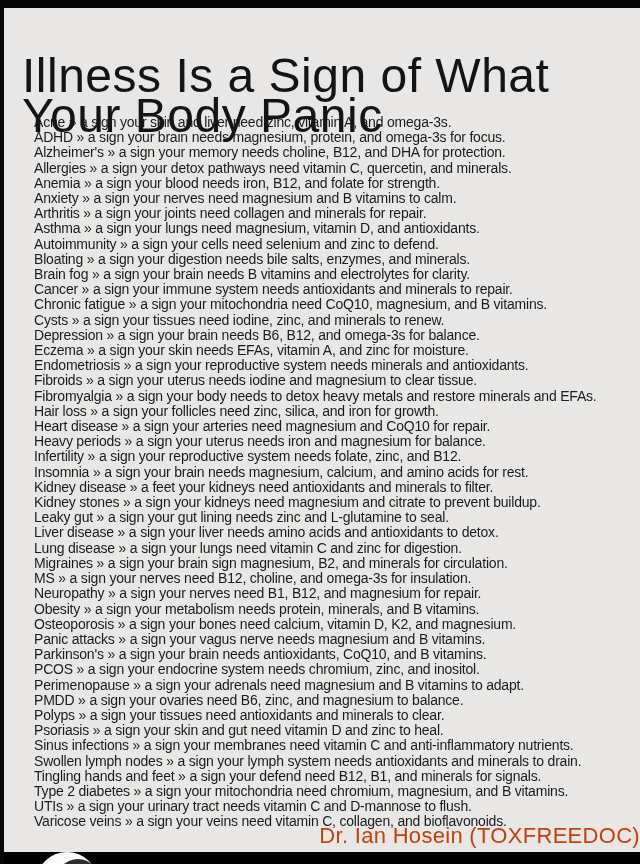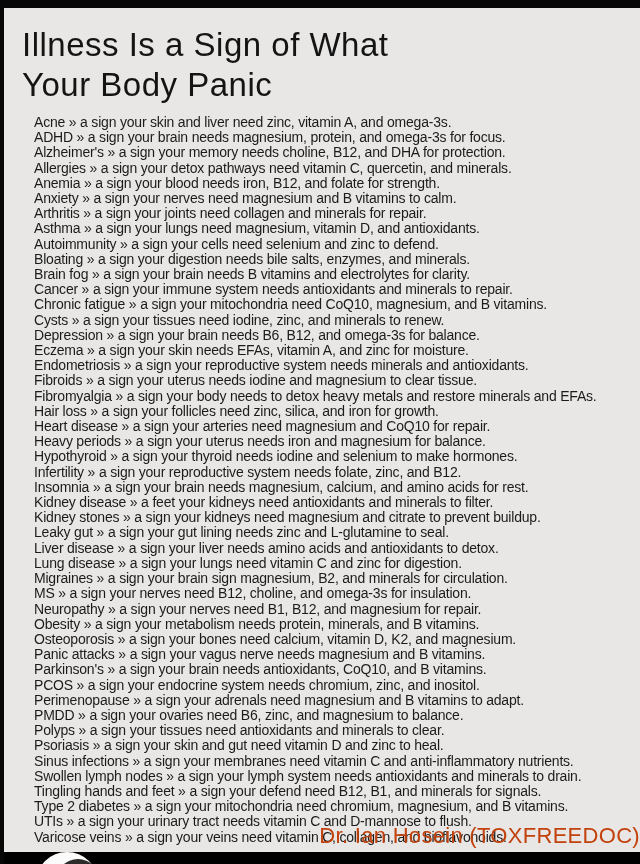--- a/index.html
+++ b/index.html
@@ -25,22 +25,22 @@
   .left-frame {
     position: absolute;
     top: 0; left: 0;
     width: 4px; height: 100%;
     background: #070707;
     z-index: 3;
   }
   .title {
     position: absolute;
     left: 22px;
-    top: 3px;
-    font-size: 33px;
+    top: 24px;
+    font-size: 48px;
     line-height: 40px;
     font-weight: 400;
     letter-spacing: 0.5px;
     color: #141414;
     font-stretch: normal;
   }
   .title span { display: block; }
   .conditions {
     position: absolute;
     left: 22px;
@@ -121,21 +121,20 @@
     <li>Chronic fatigue » a sign your mitochondria need CoQ10, magnesium, and B vitamins.</li>
     <li>Cysts » a sign your tissues need iodine, zinc, and minerals to renew.</li>
     <li>Depression » a sign your brain needs B6, B12, and omega-3s for balance.</li>
     <li>Eczema » a sign your skin needs EFAs, vitamin A, and zinc for moisture.</li>
     <li>Endometriosis » a sign your reproductive system needs minerals and antioxidants.</li>
     <li>Fibroids » a sign your uterus needs iodine and magnesium to clear tissue.</li>
     <li>Fibromyalgia » a sign your body needs to detox heavy metals and restore minerals and EFAs.</li>
     <li>Hair loss » a sign your follicles need zinc, silica, and iron for growth.</li>
     <li>Heart disease » a sign your arteries need magnesium and CoQ10 for repair.</li>
     <li>Heavy periods » a sign your uterus needs iron and magnesium for balance.</li>
-    <li>Hypothyroid » a sign your thyroid needs iodine and selenium to make hormones.</li>
     <li>Infertility » a sign your reproductive system needs folate, zinc, and B12.</li>
     <li>Insomnia » a sign your brain needs magnesium, calcium, and amino acids for rest.</li>
     <li>Kidney disease » a feet your kidneys need antioxidants and minerals to filter.</li>
     <li>Kidney stones » a sign your kidneys need magnesium and citrate to prevent buildup.</li>
     <li>Leaky gut » a sign your gut lining needs zinc and L-glutamine to seal.</li>
     <li>Liver disease » a sign your liver needs amino acids and antioxidants to detox.</li>
     <li>Lung disease » a sign your lungs need vitamin C and zinc for digestion.</li>
     <li>Migraines » a sign your brain sign magnesium, B2, and minerals for circulation.</li>
     <li>MS » a sign your nerves need B12, choline, and omega-3s for insulation.</li>
     <li>Neuropathy » a sign your nerves need B1, B12, and magnesium for repair.</li>

